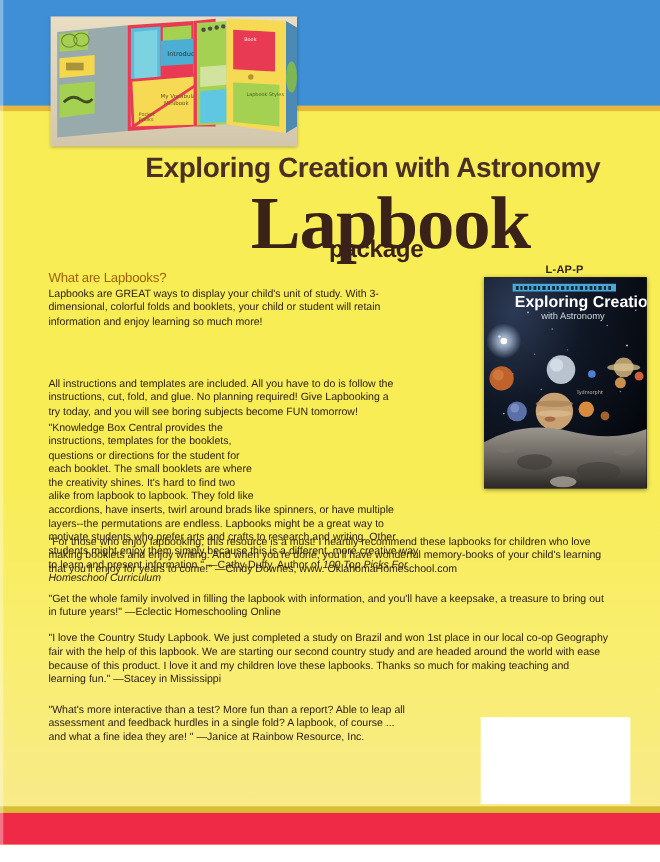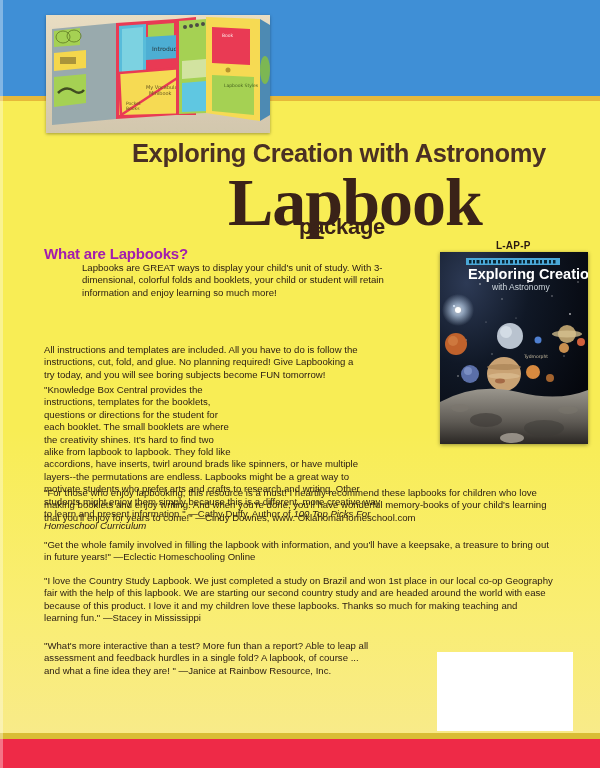--- a/index.html
+++ b/index.html
@@ -112,35 +112,35 @@
     left: 496px; top: 240px;
     font-size: 10px;
     font-weight: bold;
     color: #2b1b12;
     letter-spacing: 0.2px;
   }
 
   
   .h2 {
     position: absolute;
-    font-size: 15px;
-    font-weight: bold;
-    color: #a21caf;
+    font-size: 12px;
+    font-weight: normal;
+    color: #a16207;
     letter-spacing: -0.2px;
     white-space: nowrap;
   }
   .para {
     position: absolute;
     font-size: 9.6px;
     line-height: 12.4px;
     color: #2e2015;
   }
   .para .ital { font-style: italic; }
 
-  #p-what-1 { left: 44px; top: 262px; width: 320px; margin-left: 38px; }
+  #p-what-1 { left: 44px; top: 262px; width: 320px; }
   #p-what-2 { left: 44px; top: 312px; width: 320px; margin-top: 32px; }
   #h-lapbooks { left: 44px; top: 245px; }
   #h-saying   { left: 44px; top: 368px; }
 
   #p-duffy    { left: 44px; top: 384px; width: 340px; }
   #p-downes   { left: 44px; top: 487px; width: 510px; }
   #p-eclectic { left: 44px; top: 539px; width: 510px; }
   #p-stacey   { left: 44px; top: 575px; width: 510px; }
   #p-janice   { left: 44px; top: 640px; width: 330px; }
 

